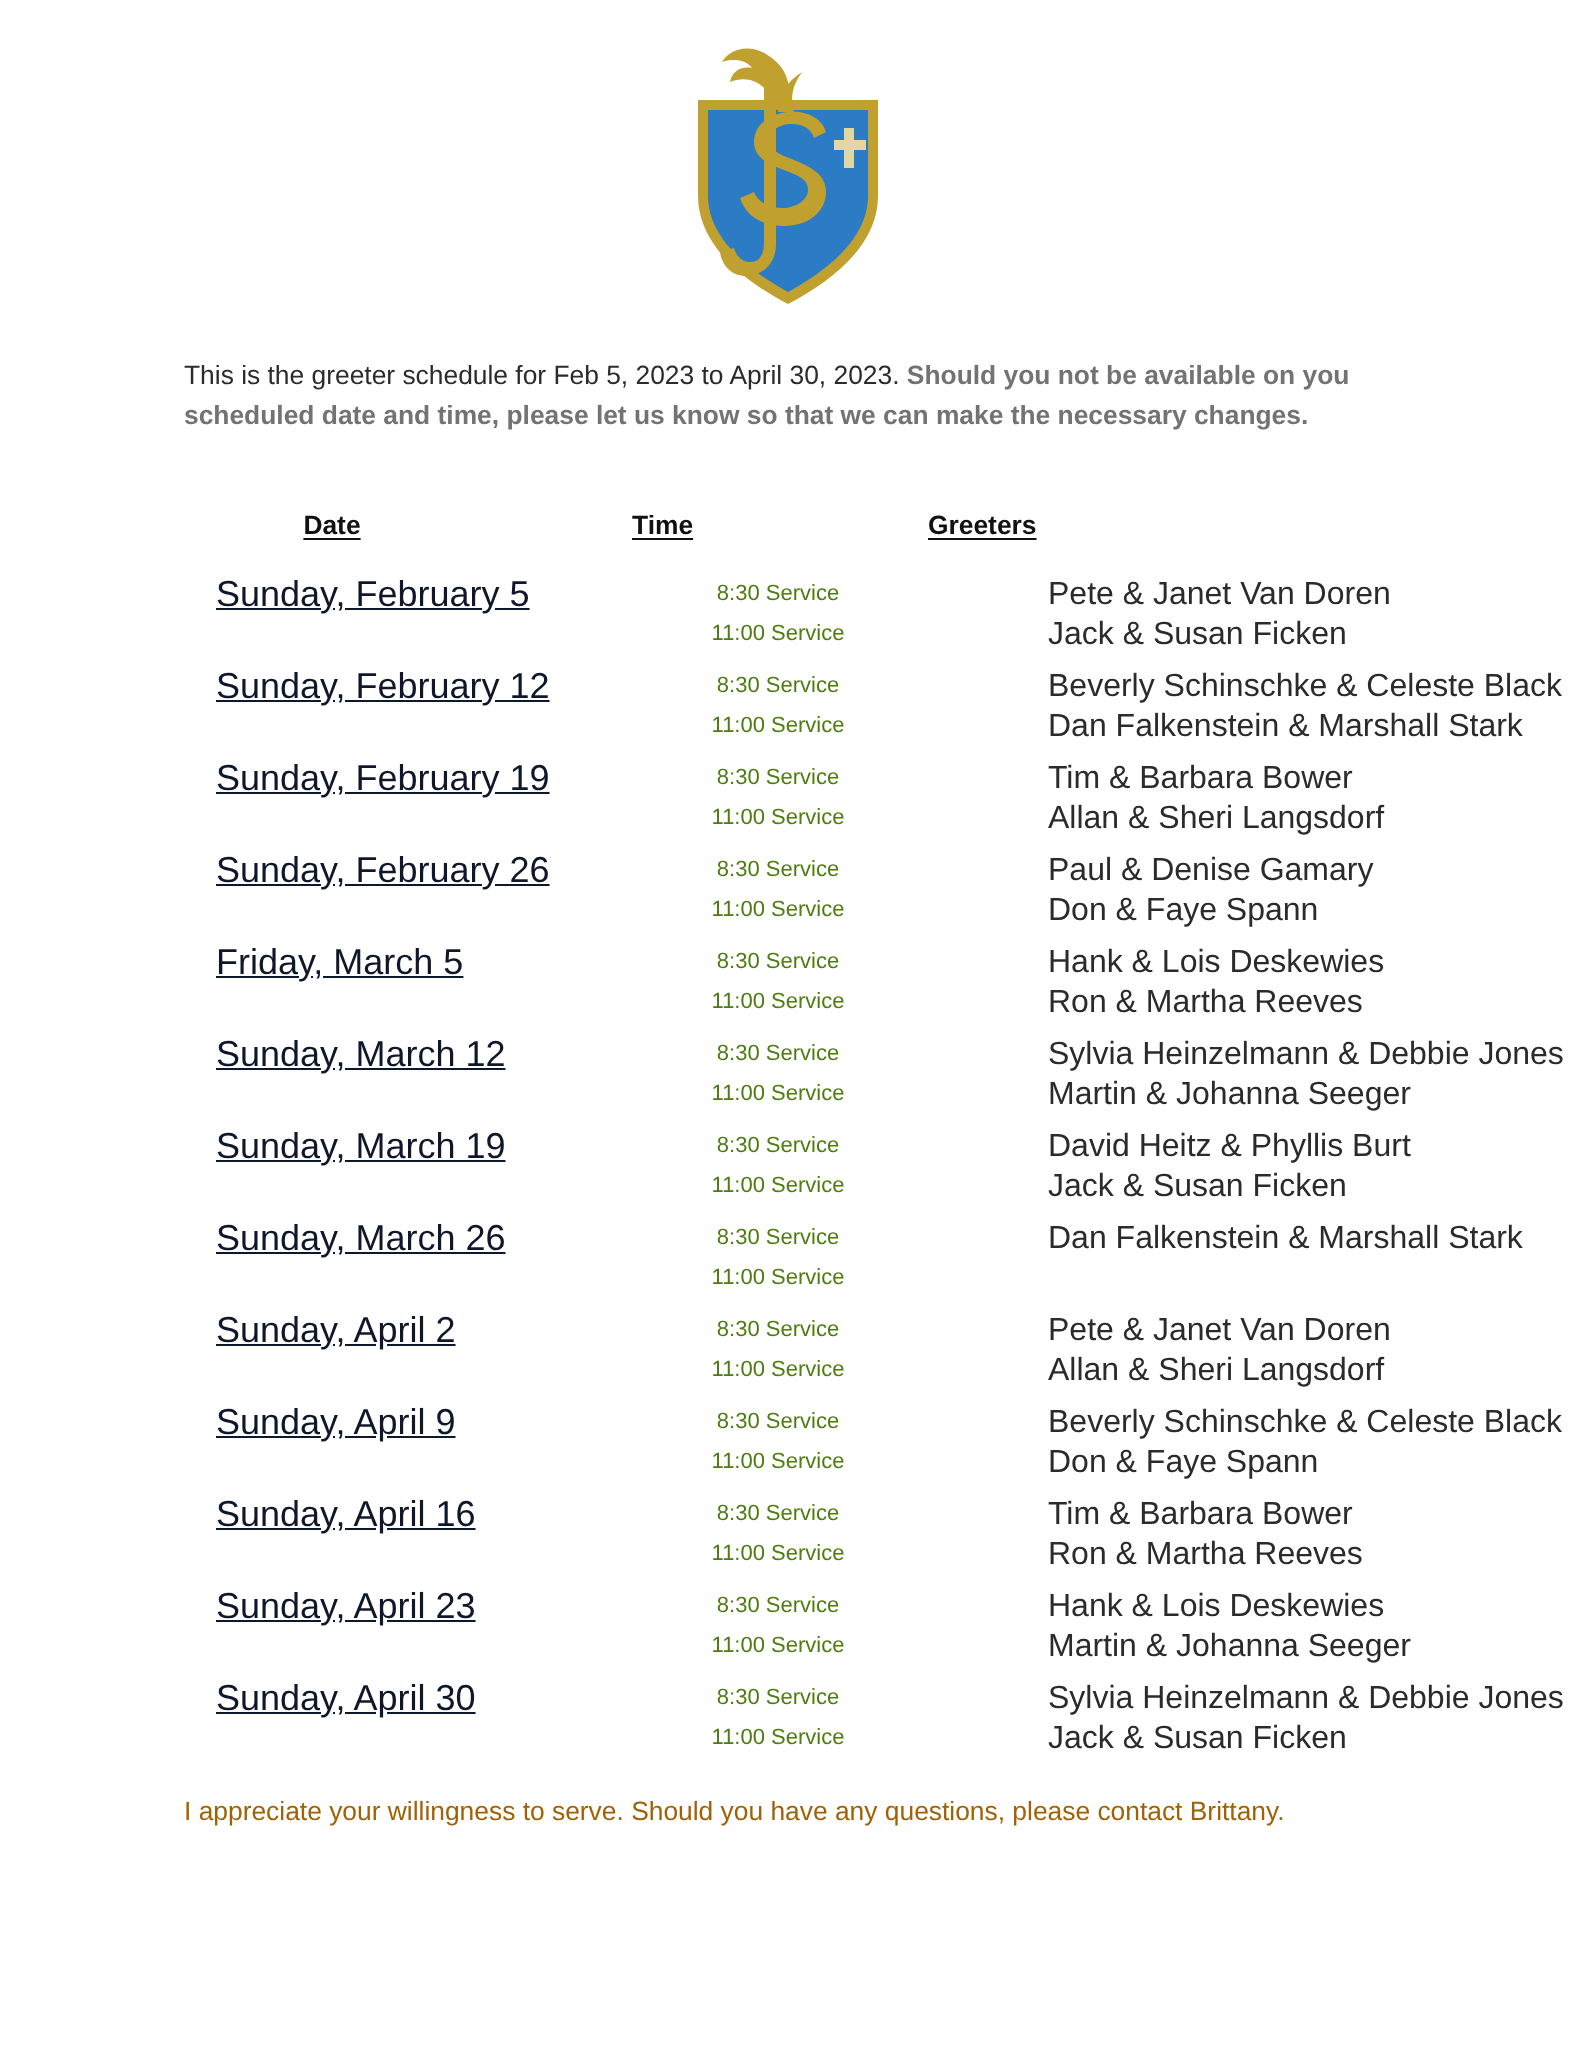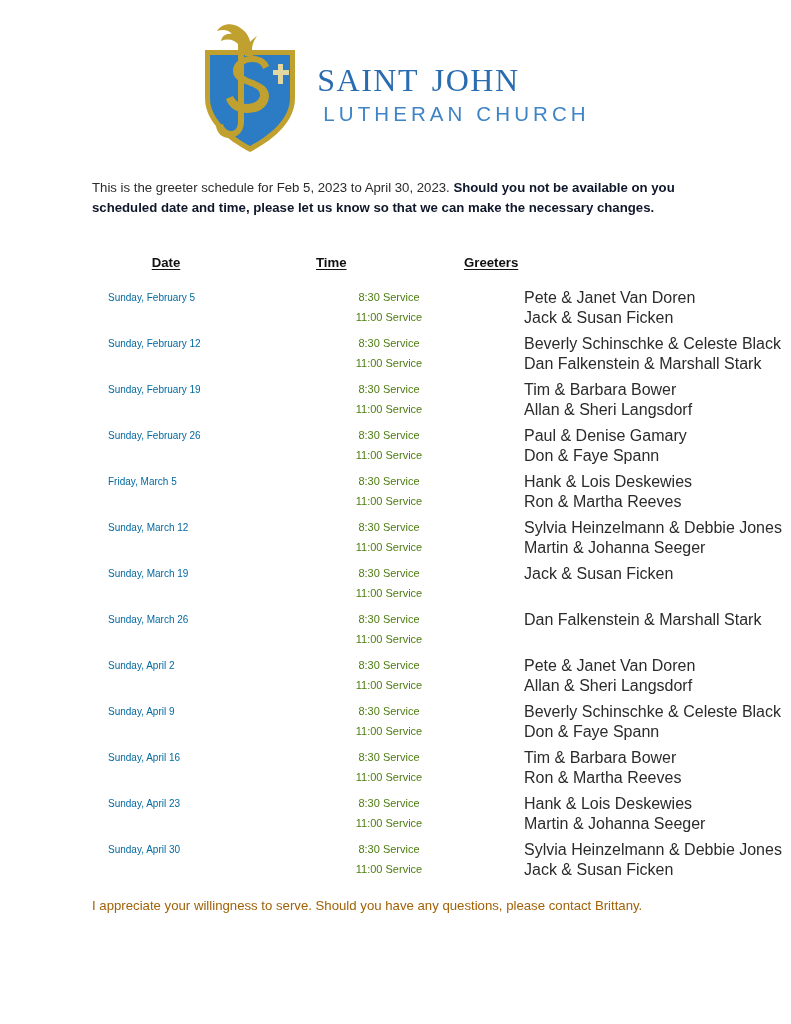--- a/index.html
+++ b/index.html
@@ -71,21 +71,21 @@
   .intro {
     position: absolute;
     left: 92px;
     top: 178px;
     width: 610px;
     font-size: 13.2px;
     line-height: 19.5px;
     color: #2b2b2b;
   }
   .intro .plain { font-weight: 400; }
-  .intro .bold  { font-weight: 700; color: #0f172a; }
+  .intro .bold  { font-weight: 700; color: #737373; }
 
   
   .schedule {
     position: absolute;
     left: 0;
     top: 255px;
     width: 791px;
     margin-left: 16px;
   }
   .col-head-row {
@@ -107,24 +107,25 @@
 
   .rows { position: relative; margin-top: 9px; }
   .row {
     position: relative;
     height: 46px;
   }
   .cell-date {
     position: absolute;
     left: 92px;
     top: 0;
-    font-size: 10px;
-    line-height: 19.5px;
-    color: #0369a1;
-    white-space: nowrap;
+    font-size: 18px;
+    line-height: 19.5px;
+    color: #0f172a;
+    white-space: nowrap;
+    text-decoration: underline;
   }
   .cell-times {
     position: absolute;
     left: 300px;
     top: 0;
     width: 146px;
     text-align: center;
     font-size: 11px;
     line-height: 19.5px;
     color: #4d7c0f;
@@ -173,24 +174,20 @@
                L26 110 C27 114 30 117 34 117 C39 117 41 113 41 107 L41 30 Z" fill="#c0a02e"></path>
 
       <path d="M72 52 C70 45 62 41 53 42 C43 43 36 49 36 57 C36 64 42 68 51 71
                C59 74 63 76 63 81 C63 86 57 90 50 90 C43 90 38 87 36 82
                L29 85 C32 94 40 99 51 99 C63 99 72 92 72 82 C72 74 66 70 56 66
                C48 63 44 61 44 56 C44 51 49 48 55 48 C61 48 65 51 66 55 Z" fill="#c0a02e"></path>
 
       <path d="M76 56 L81 56 L81 50 L86 50 L86 56 L92 56 L92 61 L86 61 L86 70 L81 70 L81 61 L76 61 Z" fill="#e2d7a0"></path>
     </svg>
 
-    <div class="logo-text">
-      <div class="logo-title">Saint John</div>
-      <div class="logo-sub">LUTHERAN CHURCH</div>
-    </div>
 
   </div>
 </div>
 
 <div class="intro">
   <span class="plain">This is the greeter schedule for Feb 5, 2023 to April 30, 2023.</span>
   <span class="bold">Should you not be available on you scheduled date and time, please let us know so that we can make the necessary changes.</span>
 </div>
 
 <div class="schedule">
@@ -268,20 +265,21 @@
           <div class="line">Martin &amp; Johanna Seeger</div>
         </div>
       </div>
       <div class="row">
         <div class="cell-date">Sunday, March 19</div>
         <div class="cell-times">
           <div class="line">8:30 Service</div>
           <div class="line">11:00 Service</div>
         </div>
         <div class="cell-greeters">
+          <div class="line">David Heitz &amp; Phyllis Burt</div>
           <div class="line">Jack &amp; Susan Ficken</div>
         </div>
       </div>
       <div class="row">
         <div class="cell-date">Sunday, March 26</div>
         <div class="cell-times">
           <div class="line">8:30 Service</div>
           <div class="line">11:00 Service</div>
         </div>
         <div class="cell-greeters">

